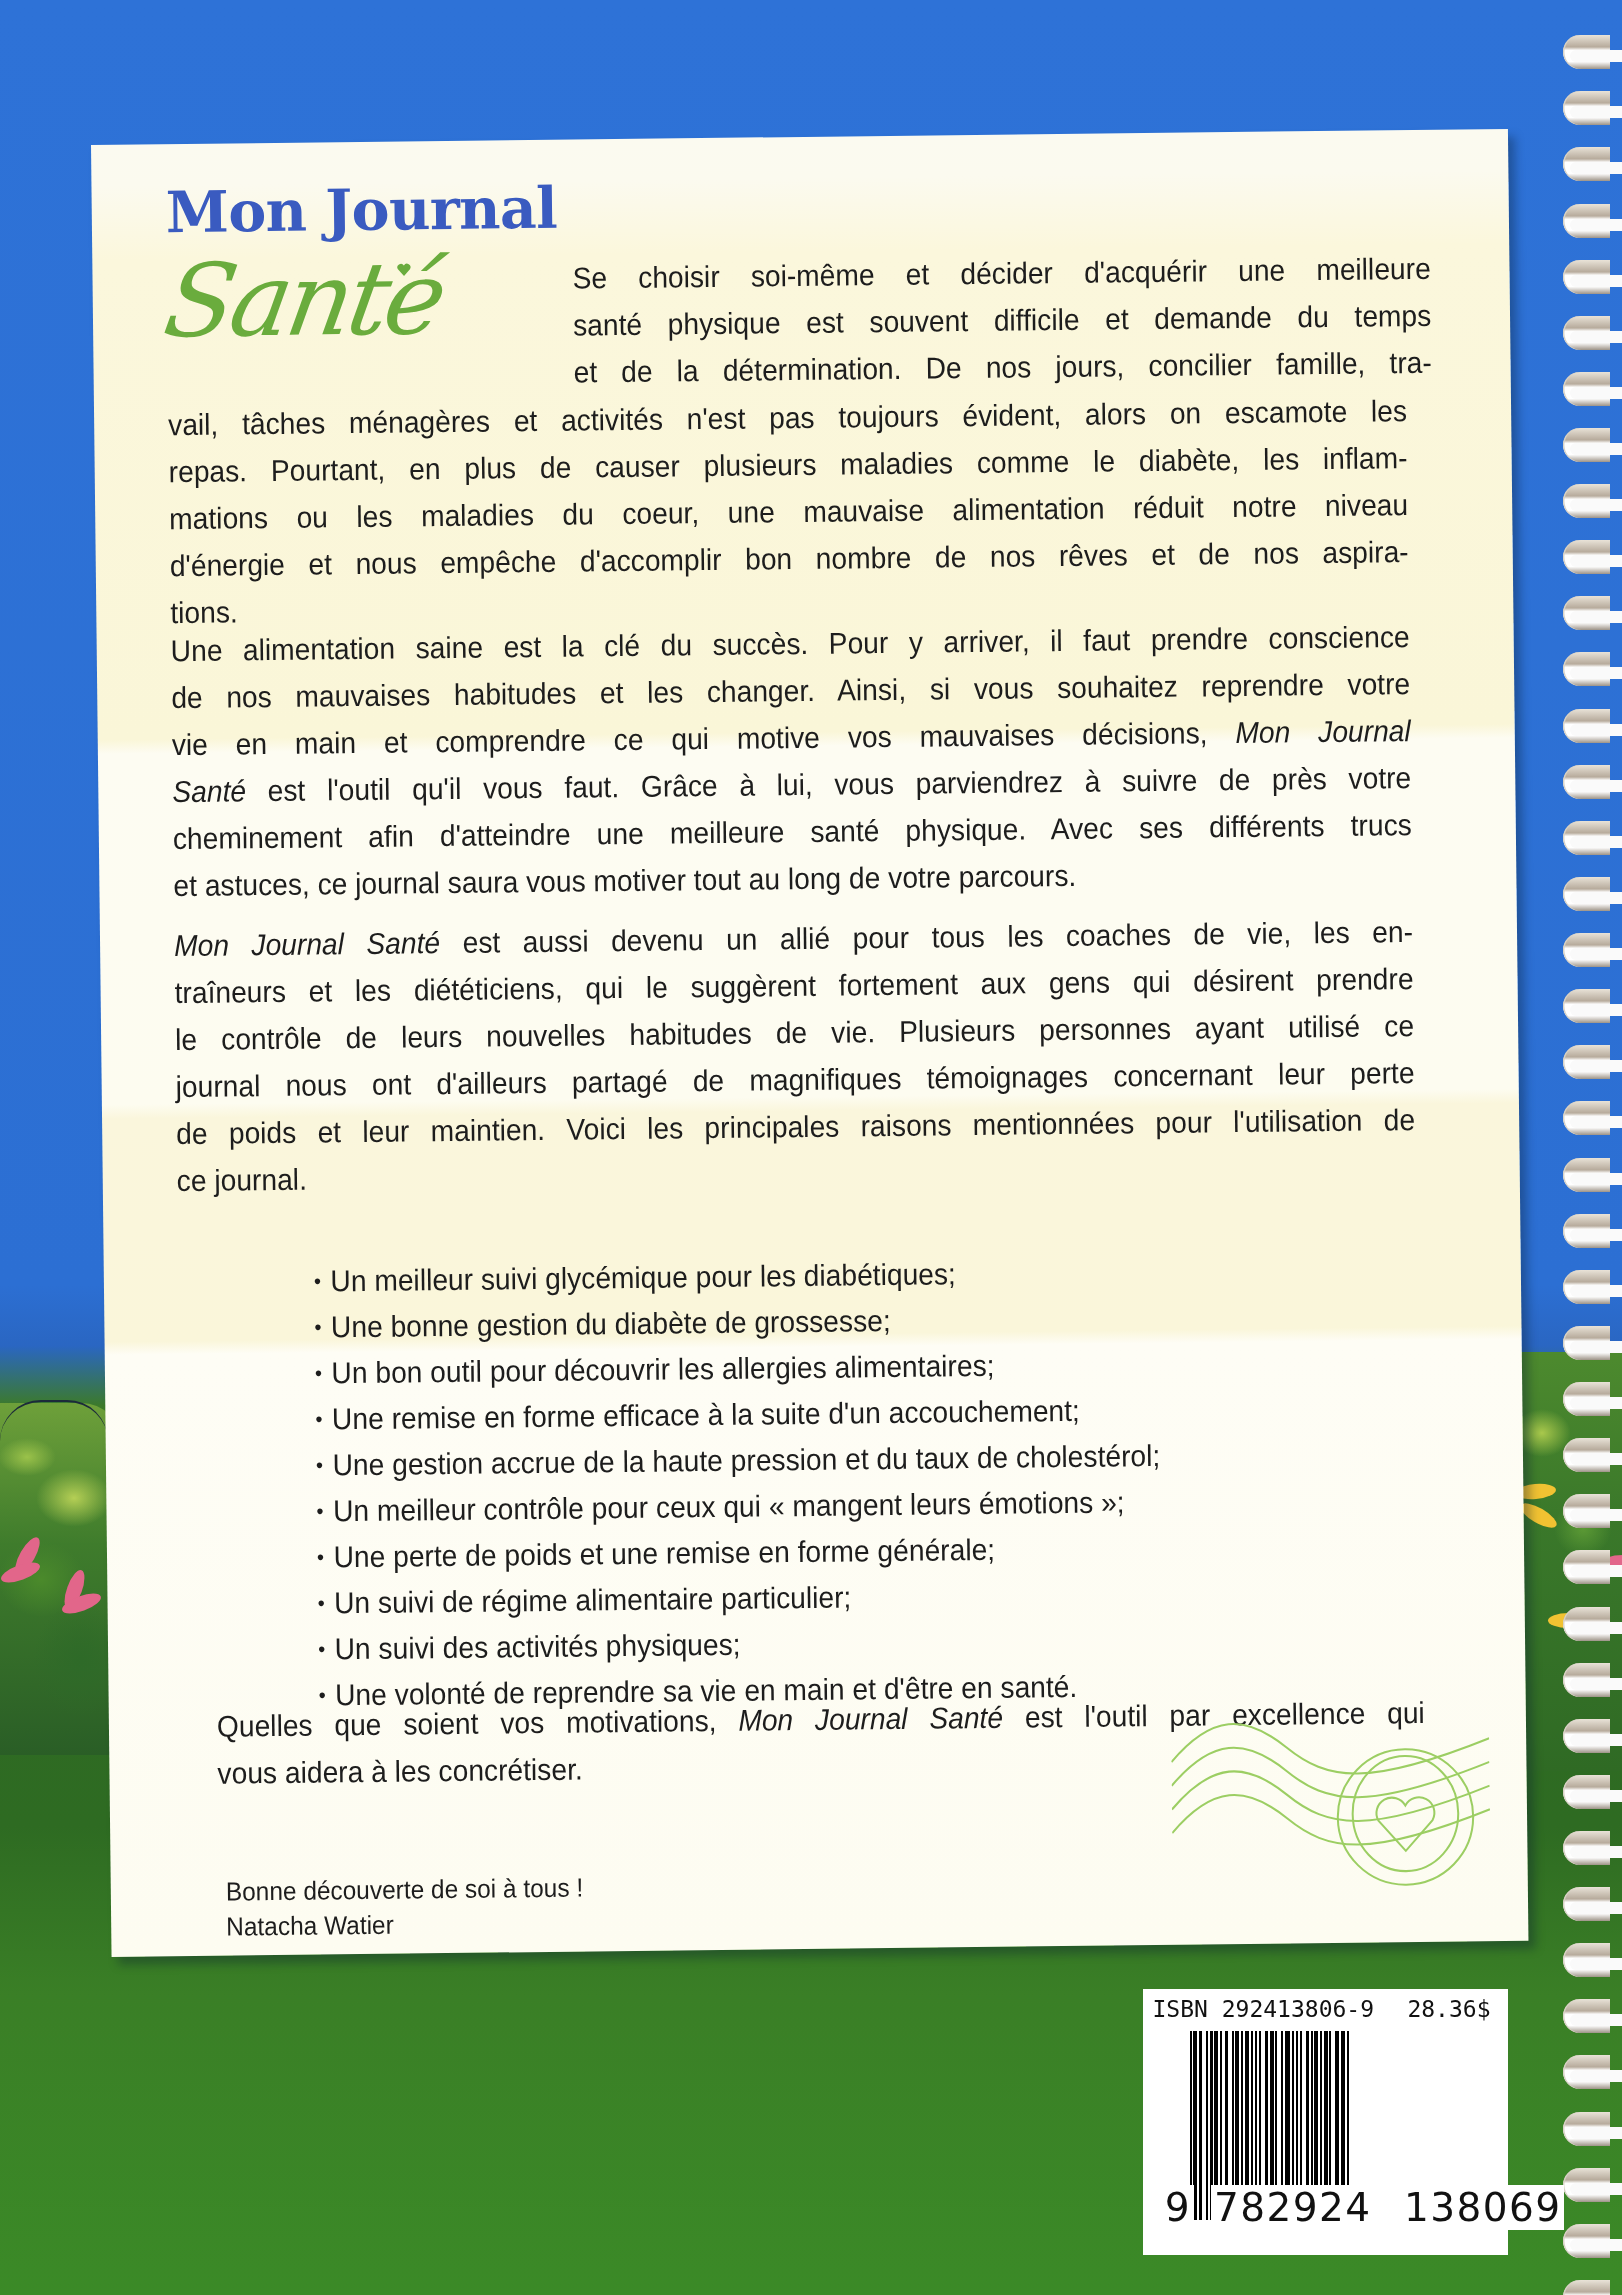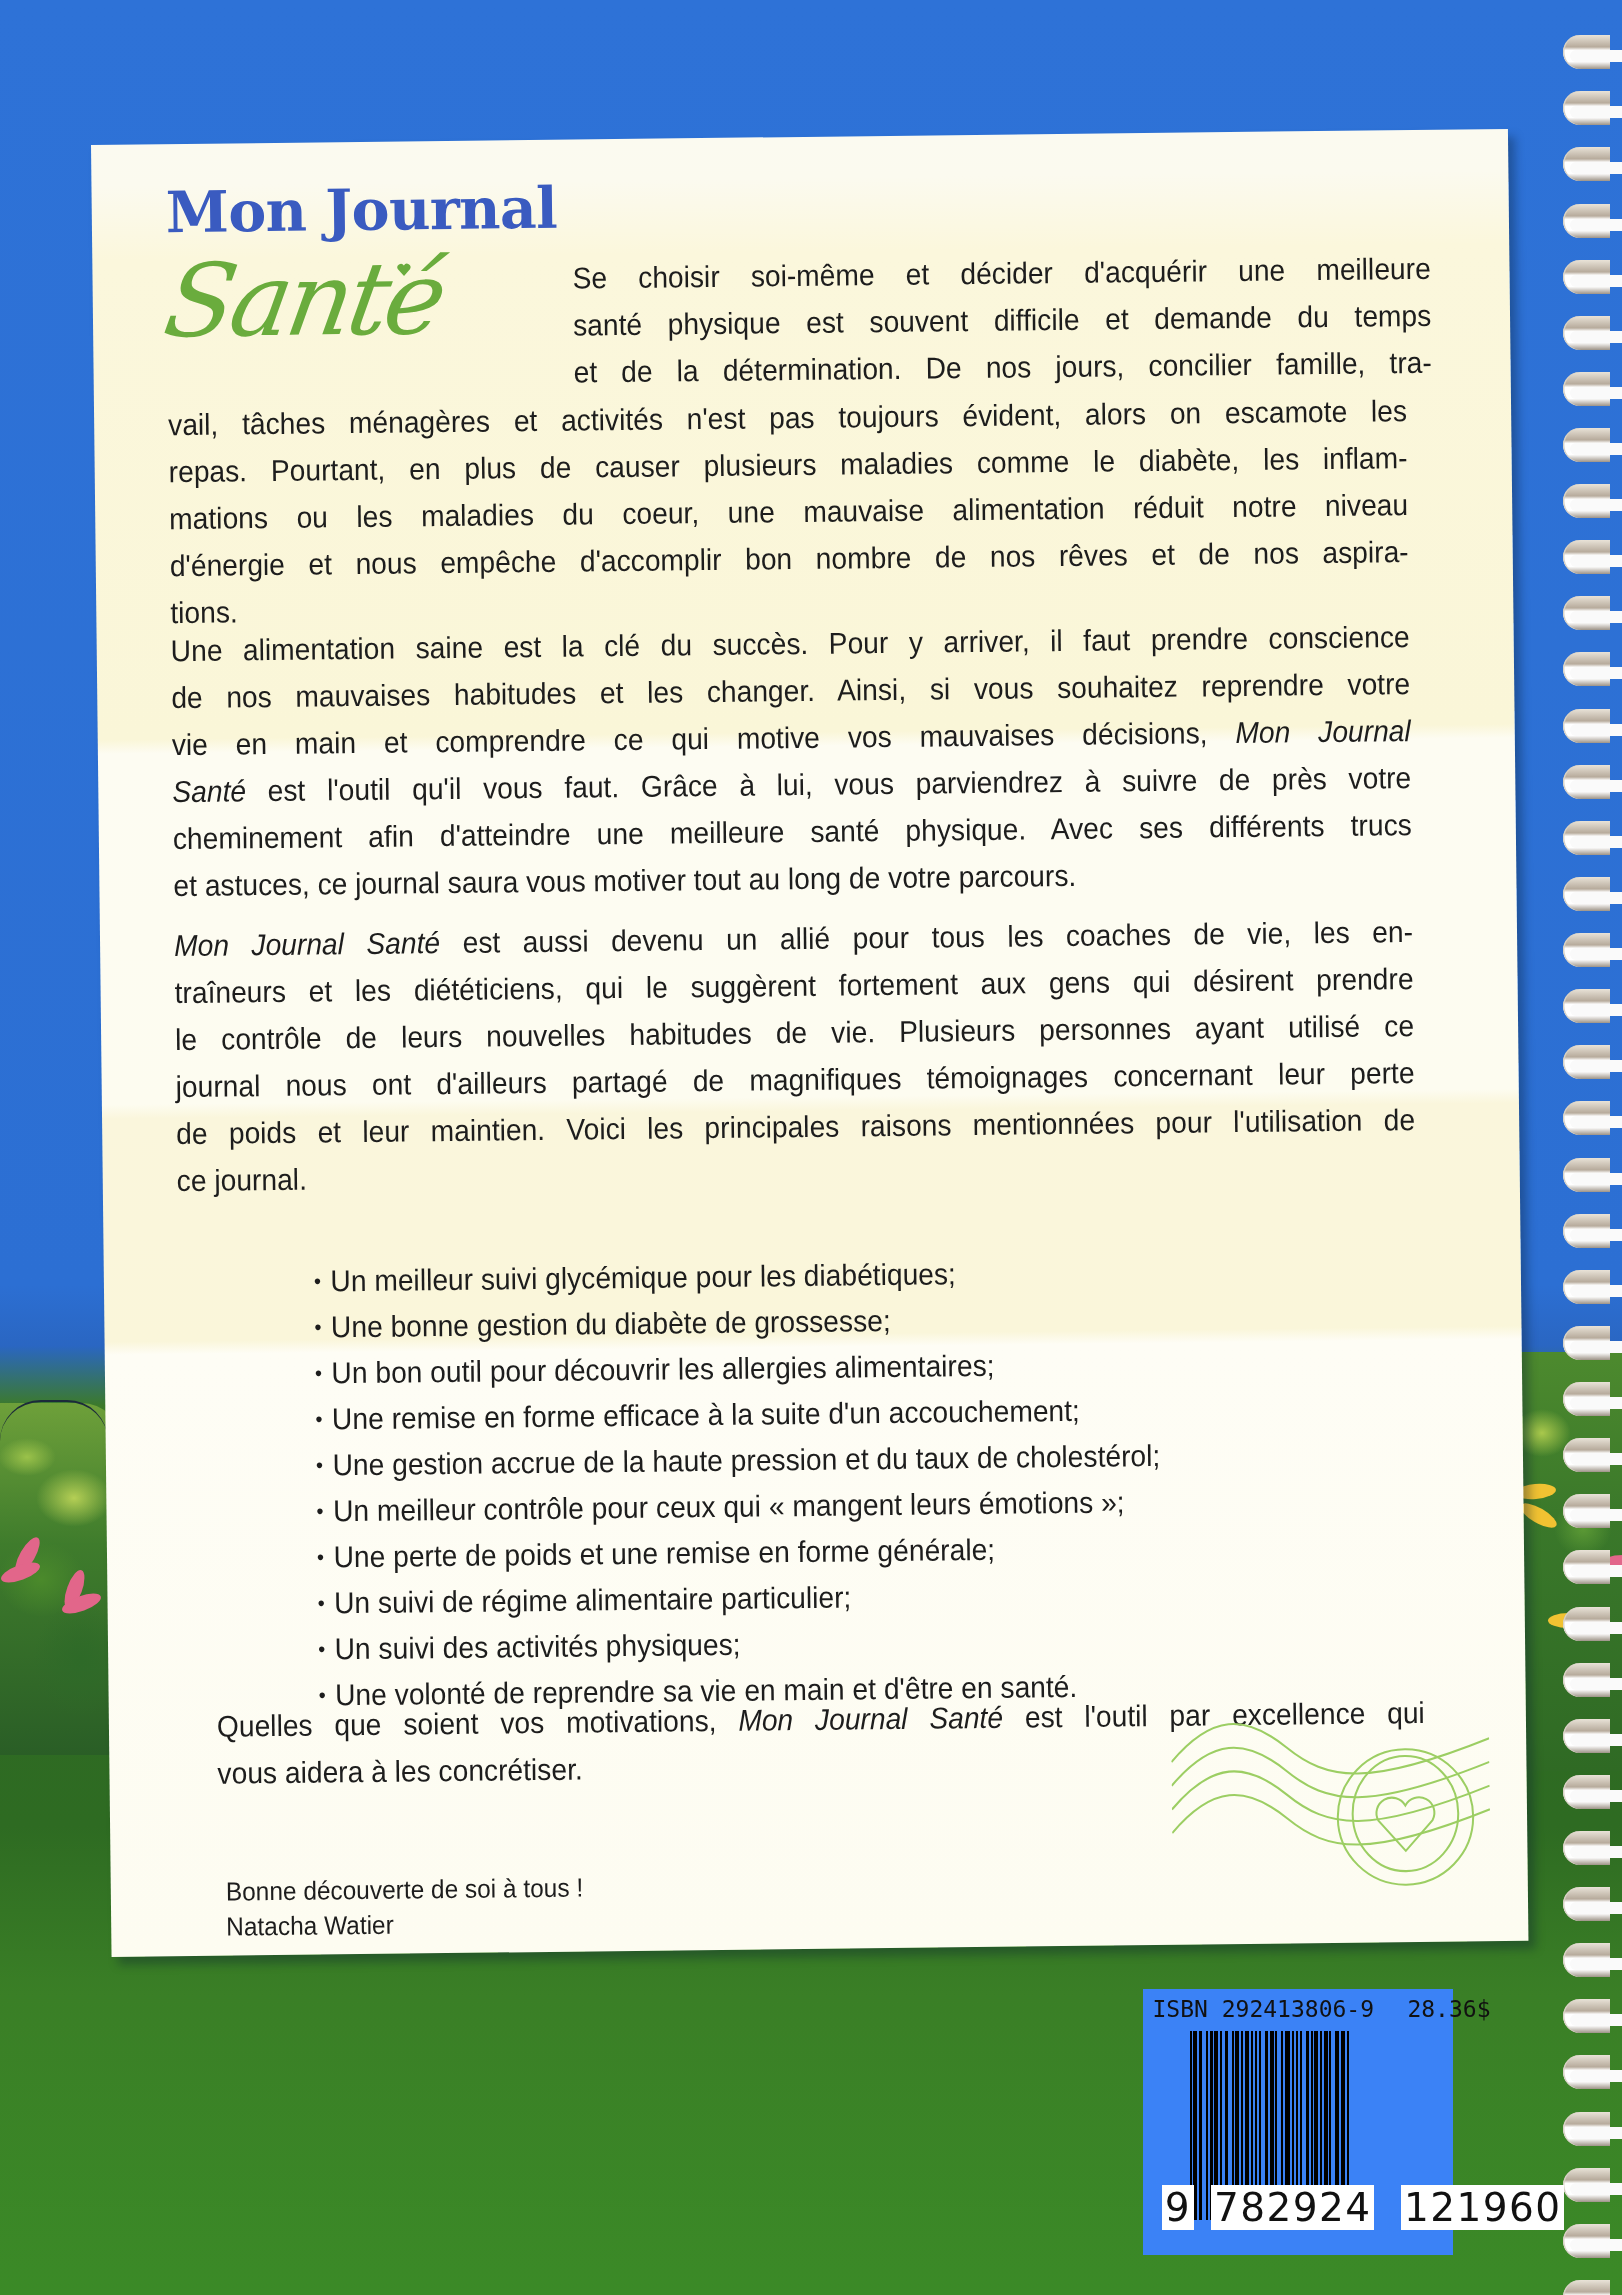--- a/index.html
+++ b/index.html
@@ -104,22 +104,22 @@
     .closing { left: 108px; top: 1559px; width: 1285px; }
     .signoff { left: 115px; top: 1731px; width: 609px; font-size: 26px; line-height: 35px; }
     em { font-style: italic; }
 
     .stamp {
       position: absolute; left: 1062px; top: 1575px; width: 318px; height: 183px;
     }
 
     
     .barcode-label {
-      position: absolute; left: 1143px; top: 1989px; width: 310px; height: 266px;
-      background: #3b82f6;
+      position: absolute; left: 1143px; top: 1989px; width: 365px; height: 266px;
+      background: #ffffff;
     }
     .isbn-line {
       position: absolute; left: 9.5px; top: 6.8px; width: 338px;
       font-family: "DejaVu Sans Mono", monospace; font-size: 23px; color: #111;
       display: flex; justify-content: space-between; white-space: pre;
     }
     .bars {
       position: absolute; left: 47px; top: 42px; width: 270px; height: 189px;
       display: flex; align-items: stretch;
     }
@@ -419,16 +419,16 @@
       <div class="bar" style="width: 4px;"></div>
       <div class="gap" style="width: 2px;"></div>
       <div class="bar" style="width: 4px;"></div>
       <div class="gap" style="width: 2px;"></div>
       <div class="bar" style="width: 2px;"></div>
       <div class="gap" style="width: 2px;"></div>
     </div>
   <div class="ean-digits">
     <span>9</span>
     <span style="margin-left:4px">782924</span>
-    <span style="margin-left:13.5px">121960</span>
+    <span style="margin-left:13.5px">138069</span>
   </div>
 </div>
 
 
 </body></html>

